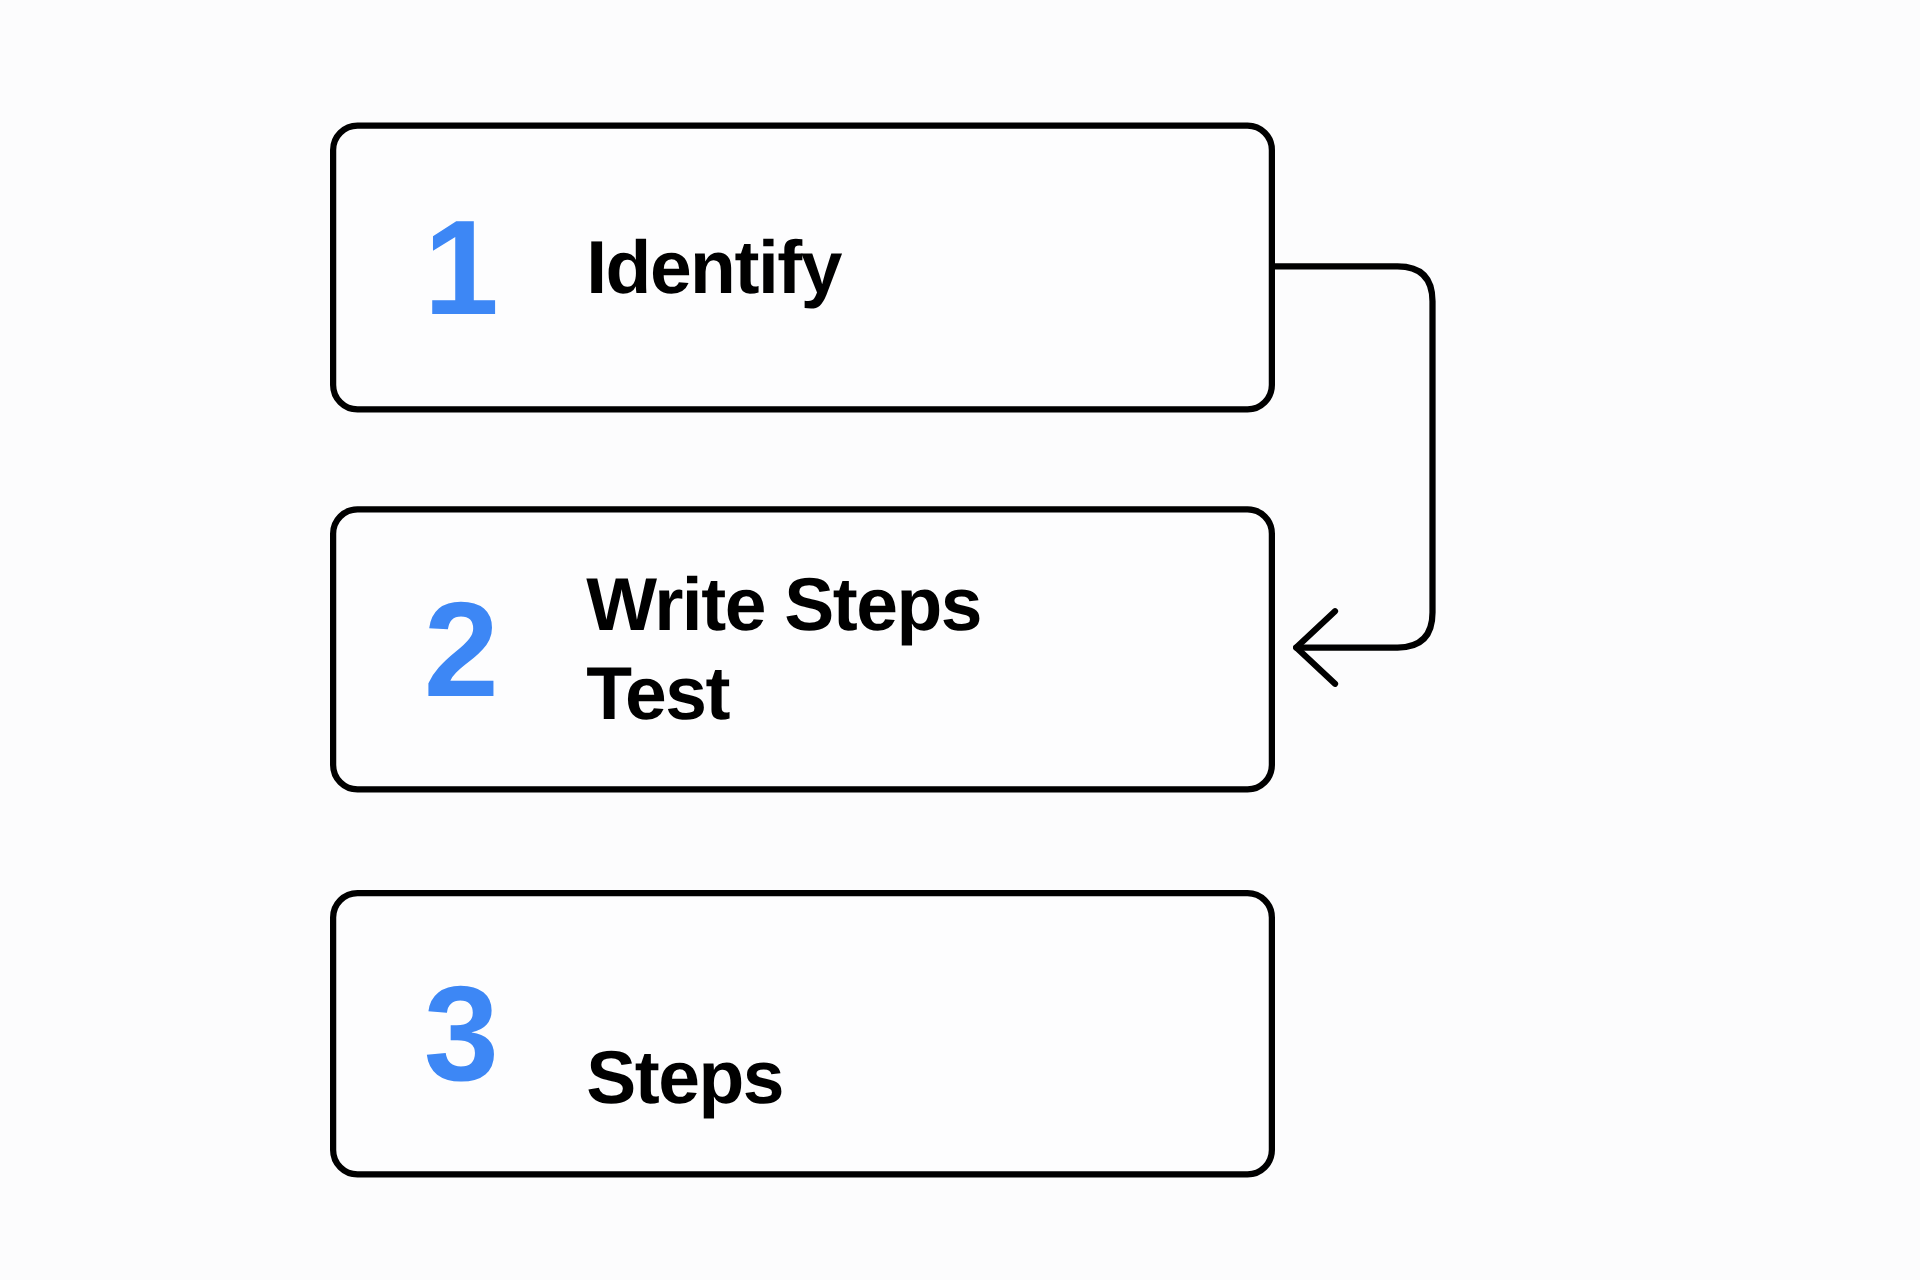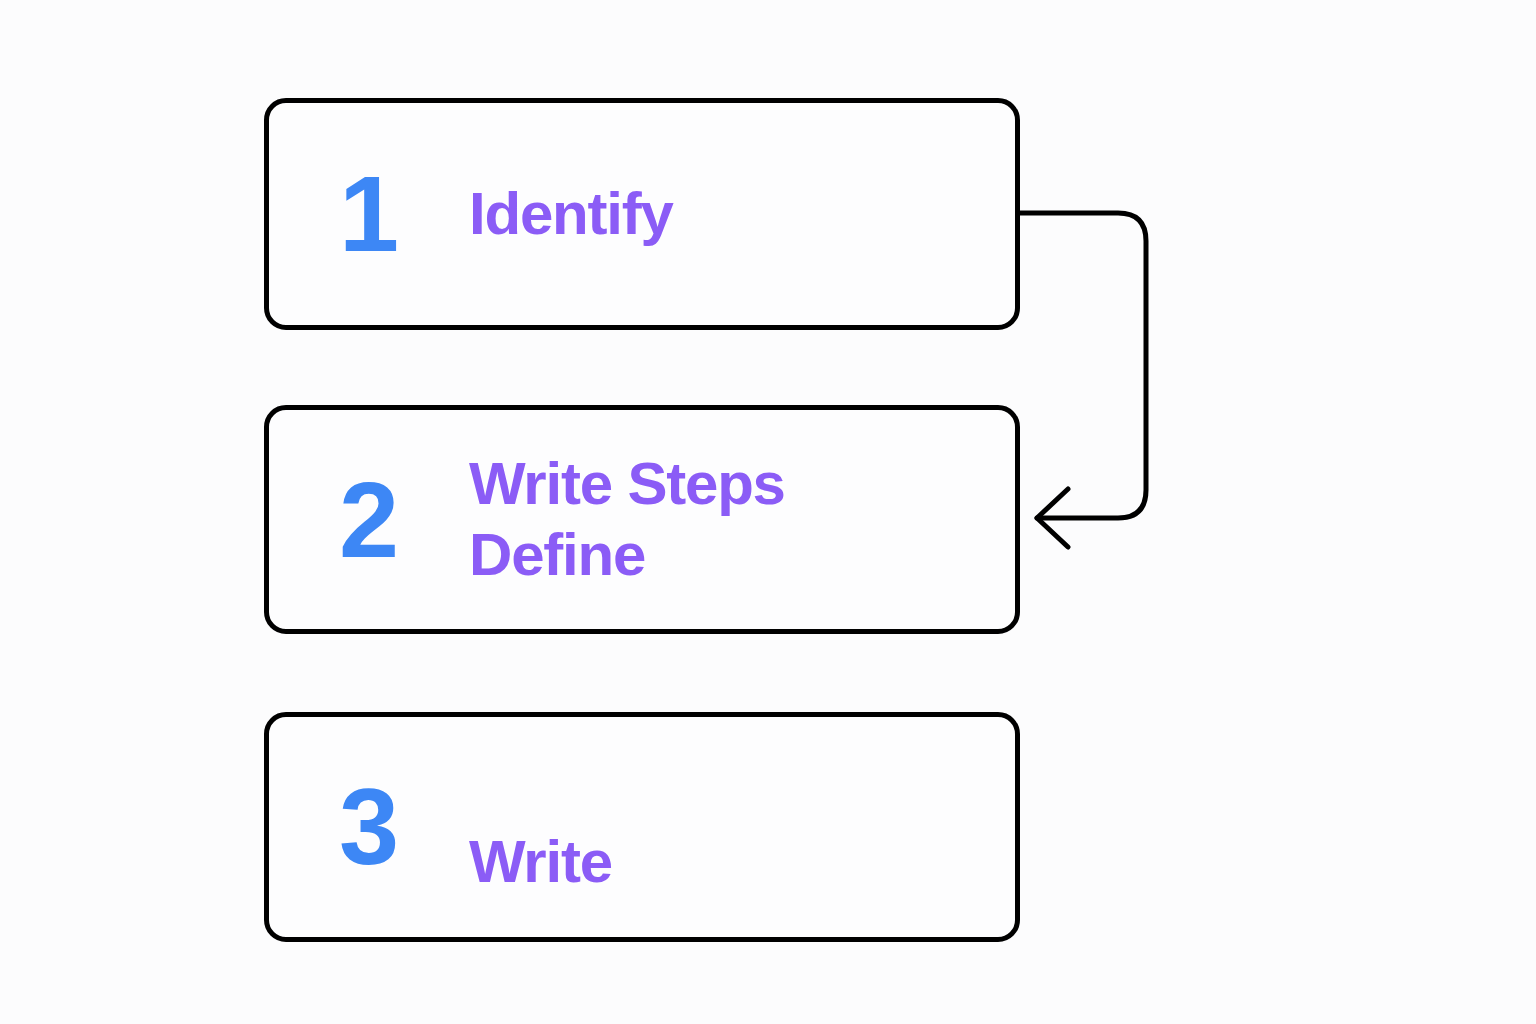--- a/index.html
+++ b/index.html
@@ -42,21 +42,21 @@
     font-size: 108px;
     font-weight: bold;
     line-height: 1;
     letter-spacing: -2px;
     user-select: none;
   }
   .step-label {
     position: absolute;
     left: 200px;
     right: 24px;
-    color: #8b5cf6;
+    color: #000000;
     font-family: "Liberation Sans", sans-serif;
     font-size: 60px;
     font-weight: bold;
     line-height: 1.18;
     letter-spacing: -1.2px;
   }
 
   #connector {
     position: absolute;
     left: 0;
@@ -76,21 +76,21 @@
     <path d="M 1068 489 L 1037 518 L 1068 547" fill="none" stroke="#000000" stroke-width="5" stroke-linecap="round" stroke-linejoin="round"></path>
   </svg>
 
   <div class="step-box" id="step-box-1">
     <span class="step-number">1</span>
     <span class="step-label"><span>Identify</span><br></span>
   </div>
 
   <div class="step-box" id="step-box-2">
     <span class="step-number">2</span>
-    <span class="step-label"><span>Write Steps</span><br><span>Define</span></span>
+    <span class="step-label"><span>Write Steps</span><br><span>Test</span></span>
   </div>
 
   <div class="step-box" id="step-box-3">
     <span class="step-number">3</span>
-    <span class="step-label"><br><span>Write</span></span>
+    <span class="step-label"><br><span>Steps</span></span>
   </div>
 
 </div>
 
 </body></html>

